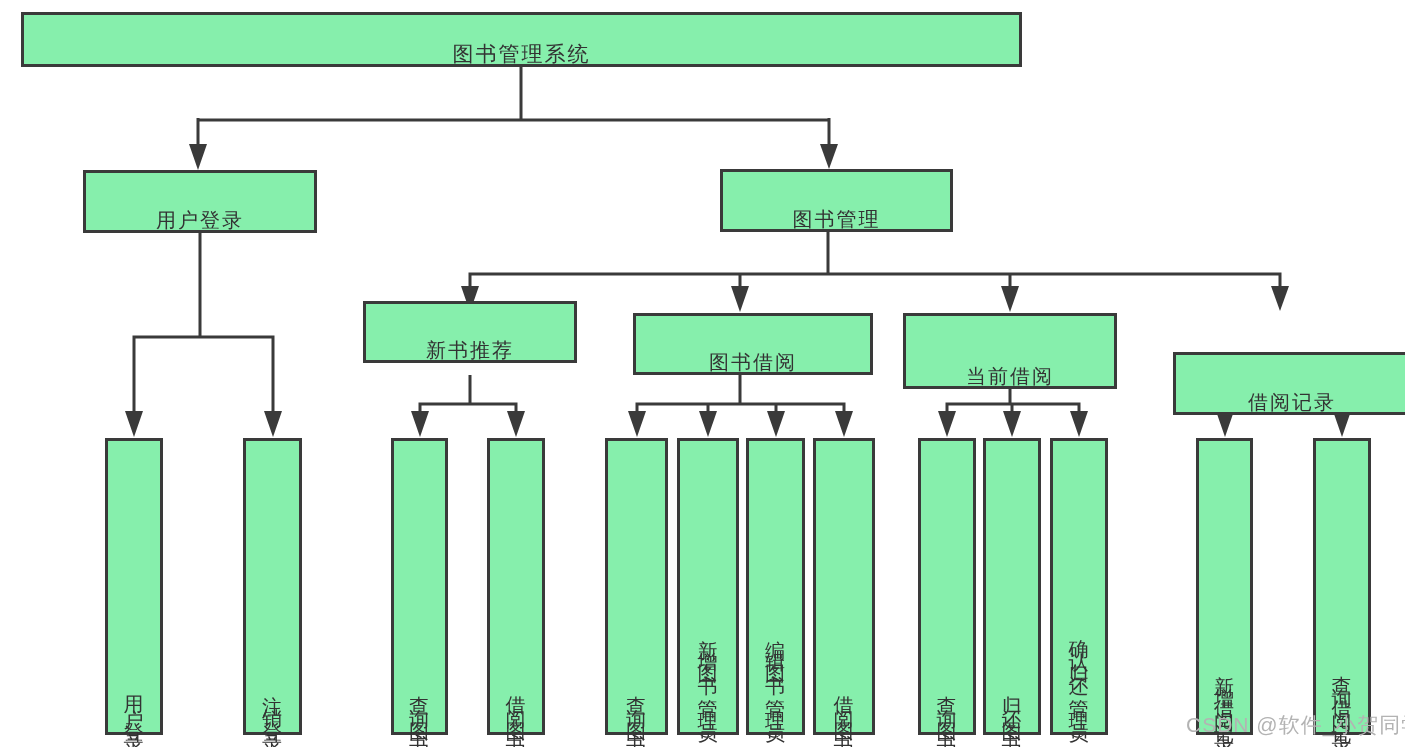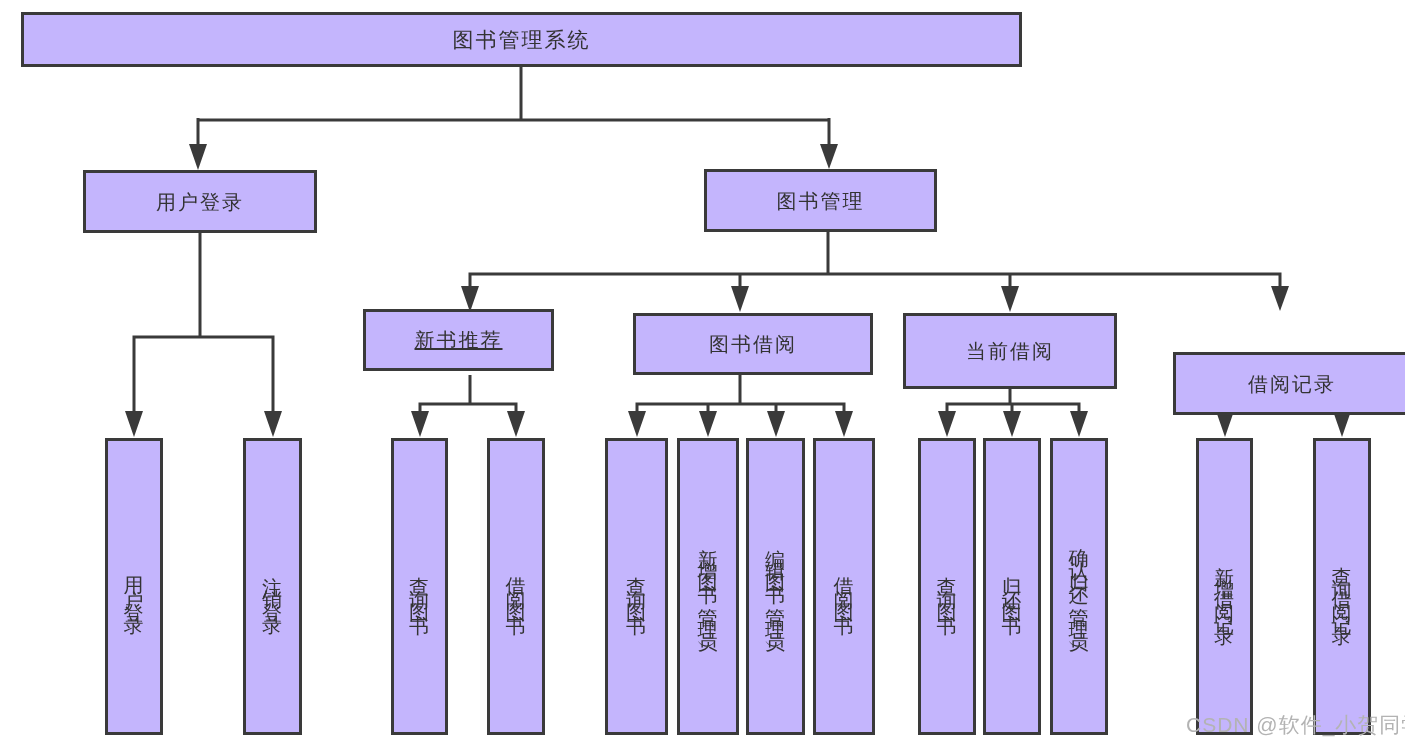--- a/index.html
+++ b/index.html
@@ -16,34 +16,34 @@
     position: absolute;
     left: 0; top: 0;
     width: 1405px; height: 747px;
     pointer-events: none;
   }
   .wires path { stroke: #3a3a3a; stroke-width: 3; fill: none; }
   .wires polygon { fill: #3a3a3a; stroke: none; }
   .box {
     position: absolute;
     box-sizing: border-box;
-    background: #c4b5fd;
+    background: #86efac;
     border: 3px solid #3a3a3a;
     display: flex;
-    align-items: center;
+    align-items: flex-end;
     justify-content: center;
     text-align: center;
     font-size: 20px;
     line-height: 1;
     letter-spacing: 2px;
   }
   .n-root      { left: 21px;  top: 12px;  width: 1001px; height: 55px; font-size: 21px; }
   .n-user      { left: 83px;  top: 170px; width: 234px;  height: 63px; }
-  .n-mgmt      { left: 704px; top: 169px; width: 233px;  height: 63px; }
-  .n-recommend { left: 363px; top: 309px; width: 191px;  height: 62px; text-decoration: underline; }
+  .n-mgmt      { left: 720px; top: 169px; width: 233px;  height: 63px; }
+  .n-recommend { left: 363px; top: 301px; width: 214px;  height: 62px; }
   .n-borrow    { left: 633px; top: 313px; width: 240px;  height: 62px; }
   .n-current   { left: 903px; top: 313px; width: 214px;  height: 76px; }
   .n-records   { left: 1173px;top: 312px; width: 238px;  height: 63px; margin-top: 40px; }
   .leaf { top: 438px; height: 297px; letter-spacing: 0; }
   .leaf .vtxt {
     writing-mode: vertical-rl;
     text-orientation: mixed;
     font-size: 20px;
     letter-spacing: 13px;
     line-height: 1;

